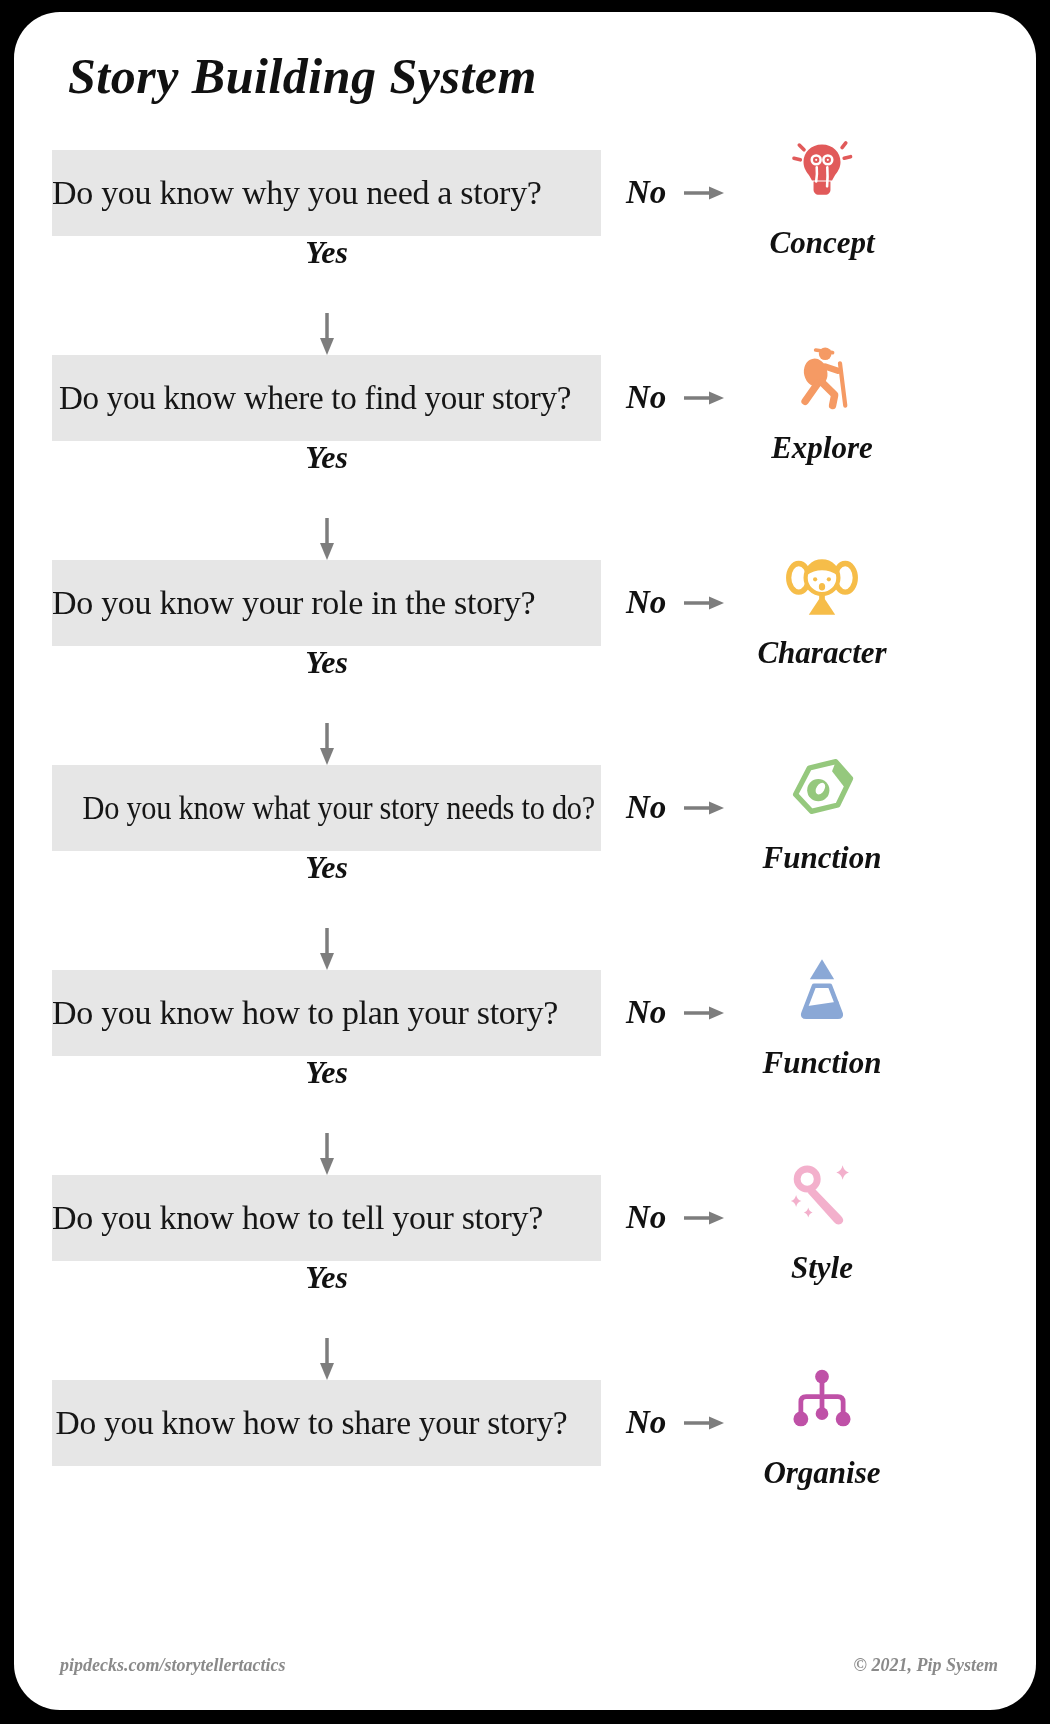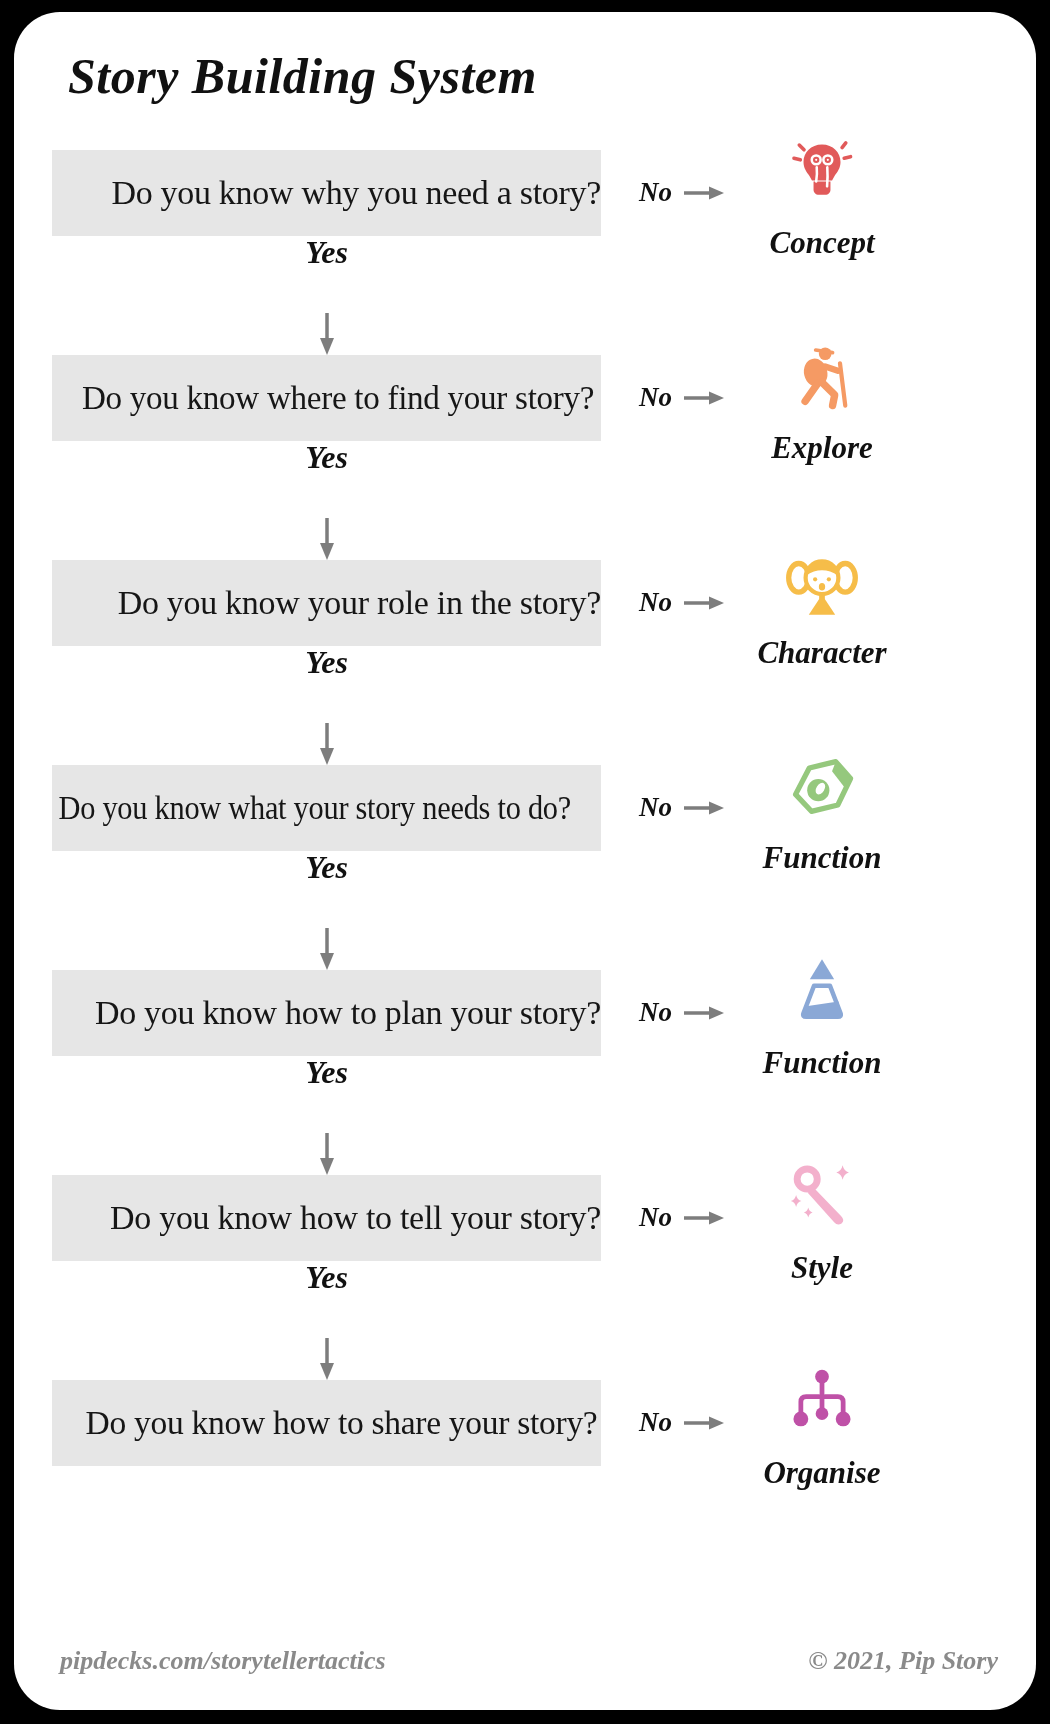--- a/index.html
+++ b/index.html
@@ -12,28 +12,28 @@
     background:#ffffff; border-radius:46px; box-sizing:border-box;
     padding:30px 38px 34px 38px; display:flex; flex-direction:column;
   }
   .title {
     font-size:50px; font-weight:bold; font-style:italic; color:#111;
     margin:6px 0 44px 16px; line-height:1.15; letter-spacing:0.5px;
   }
   .step { display:flex; align-items:center; height:86px; }
   .qbox {
     width:549px; height:86px; background:#e6e6e6;
-    display:flex; align-items:center; justify-content:flex-end; flex:none;
+    display:flex; align-items:center; justify-content:flex-start; flex:none;
   }
   .qbox span {
     font-size:34px; color:#161616; white-space:nowrap; letter-spacing:-0.3px;
   }
   .no {
     flex:none; width:46px; margin-left:25px; font-weight:bold; font-style:italic;
-    font-size:27px; color:#111; text-align:right; line-height:1;
+    font-size:33px; color:#111; text-align:left; line-height:1;
   }
   .harrow { flex:none; margin-left:12px; width:40px; height:16px; }
   .cat {
     flex:none; width:170px; margin-left:13px; margin-top:10px;
     display:flex; flex-direction:column; align-items:center; gap:17px;
   }
   .cat svg.glyph { width:74px; height:74px; display:block; }
   .cat-label {
     font-weight:bold; font-style:italic; font-size:31px; color:#111; line-height:1.1;
   }
@@ -41,21 +41,21 @@
     width:549px; height:119px; display:flex; flex-direction:column;
     align-items:center; justify-content:space-between; flex:none;
   }
   .yes {
     font-weight:bold; font-style:italic; font-size:32px; color:#111;
     line-height:1; margin-bottom:7px;
   }
   .darrow { width:18px; height:42px; }
   .footer {
     margin-top:auto; display:flex; justify-content:space-between; align-items:baseline;
-    color:#8a8a8a; font-style:italic; font-weight:bold; font-size:26px;
+    color:#8a8a8a; font-style:italic; font-weight:bold; font-size:18px;
   }
   .footer .left { margin-left:8px; }
 </style>
 </head>
 <body>
 
 <div class="stage">
   <div class="card">
 
     <div class="title">Story Building System</div>
@@ -269,17 +269,17 @@
             <circle cx="35" cy="46" r="6"></circle>
             <circle cx="55" cy="51" r="7"></circle>
           </g>
         </svg>
         <div class="cat-label">Organise</div>
       </div>
     </div>
 
     <div class="footer">
       <span class="left">pipdecks.com/storytellertactics</span>
-      <span class="right">© 2021, Pip Story</span>
+      <span class="right">© 2021, Pip System</span>
     </div>
 
   </div>
 </div>
 
 </body></html>

